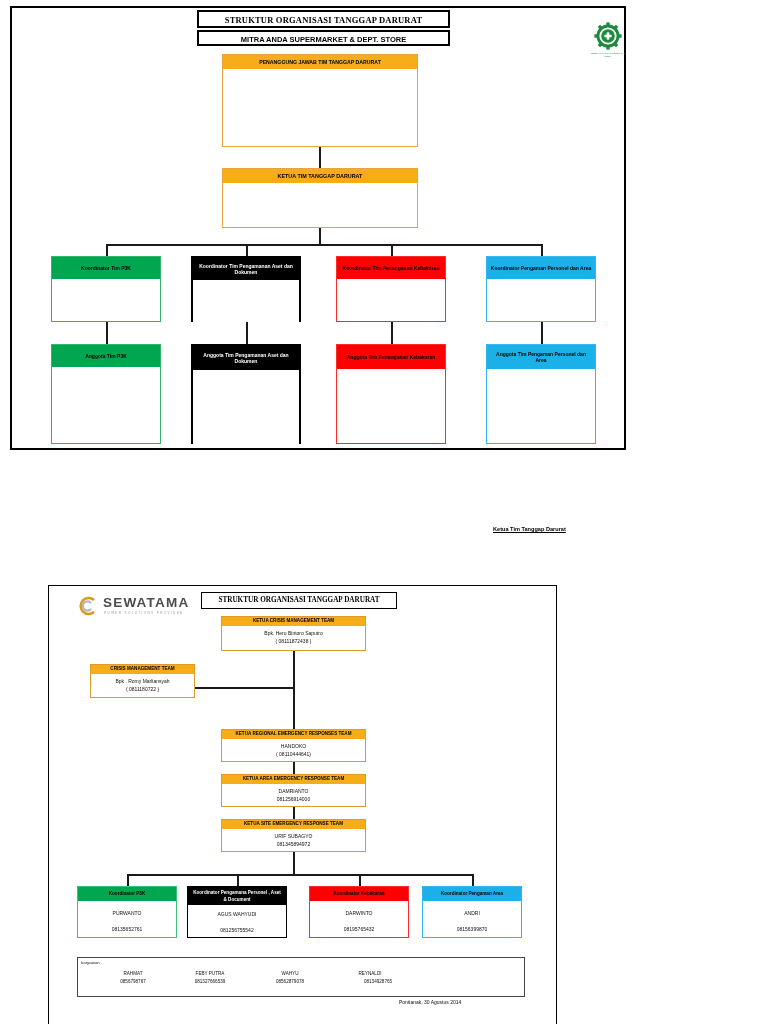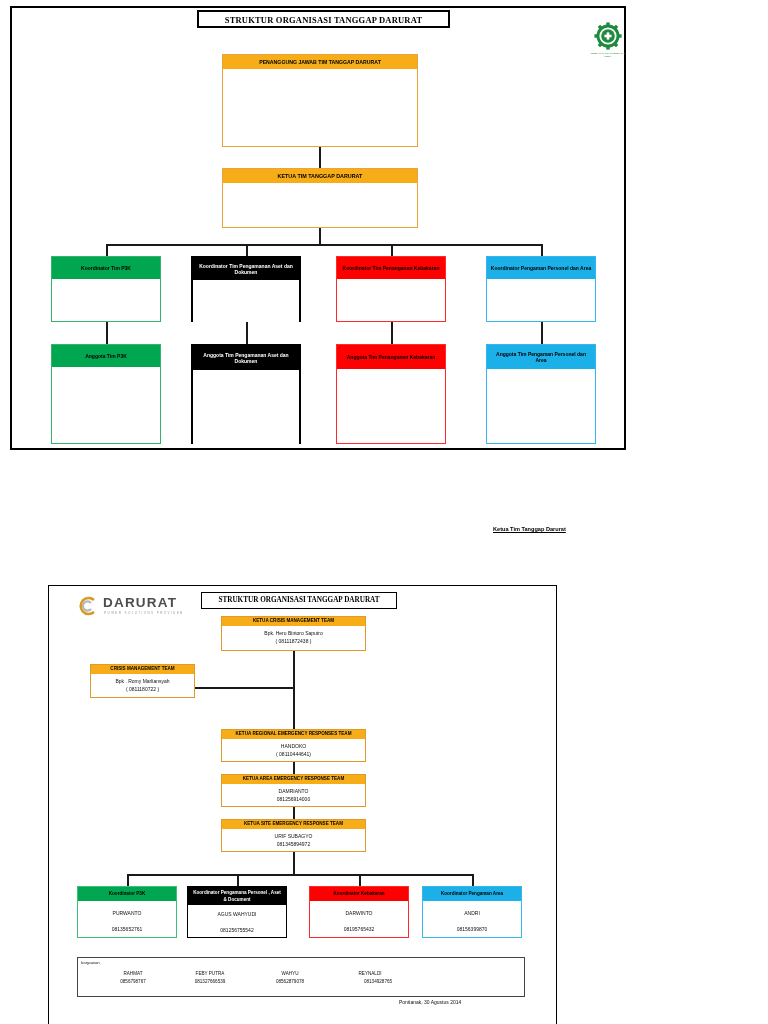--- a/index.html
+++ b/index.html
@@ -75,20 +75,23 @@
   
   #midlabel{position:absolute;left:493px;top:526px;font-size:5.6px;font-weight:bold;text-decoration:underline;color:#000;}
 </style>
 </head>
 <body>
 
 <div id="page1" class="abs">
 
   <div id="p1-title" class="title-box">
     <div class="t1">STRUKTUR ORGANISASI TANGGAP DARURAT</div>
+  </div>
+  <div id="p1-sub" class="title-box">
+    <div class="t2">MITRA ANDA SUPERMARKET &amp; DEPT. STORE</div>
   </div>
 
   <div id="k3-logo">
     <svg width="42" height="30" viewBox="0 0 42 30" aria-hidden="true">
       <g fill="#1d8a3d">
         <g transform="translate(21,14)">
           <circle r="11.5" fill="#1d8a3d"></circle>
           <circle r="8.6" fill="#ffffff"></circle>
           <circle r="6.8" fill="#1d8a3d"></circle>
           <rect x="-3.6" y="-1.3" width="7.2" height="2.6" fill="#fff"></rect>
@@ -170,21 +173,21 @@
 
 <div id="midlabel">Ketua Tim Tanggap Darurat</div>
 
 <div id="page2">
 
   <div id="sewatama">
     <svg id="sw-mark" viewBox="0 0 22 20" aria-hidden="true">
       <path d="M17 4 A8 8 0 1 0 17 16" fill="none" stroke="#d8991f" stroke-width="2.6"></path>
       <path d="M14 7 A4.6 4.6 0 1 0 14 13" fill="none" stroke="#b8b8b8" stroke-width="2.2"></path>
     </svg>
-    <div id="sw-word">DARURAT</div>
+    <div id="sw-word">SEWATAMA</div>
     <div id="sw-tag">POWER SOLUTIONS PROVIDER</div>
   </div>
 
   <div id="p2-title">
     <span>STRUKTUR ORGANISASI TANGGAP DARURAT</span>
   </div>
 
   <div class="n2 o2" style="left:172px;top:30px;width:145px;height:35px;">
     <div class="h">KETUA  CRISIS MANAGEMENT TEAM</div>
     <div class="b">

